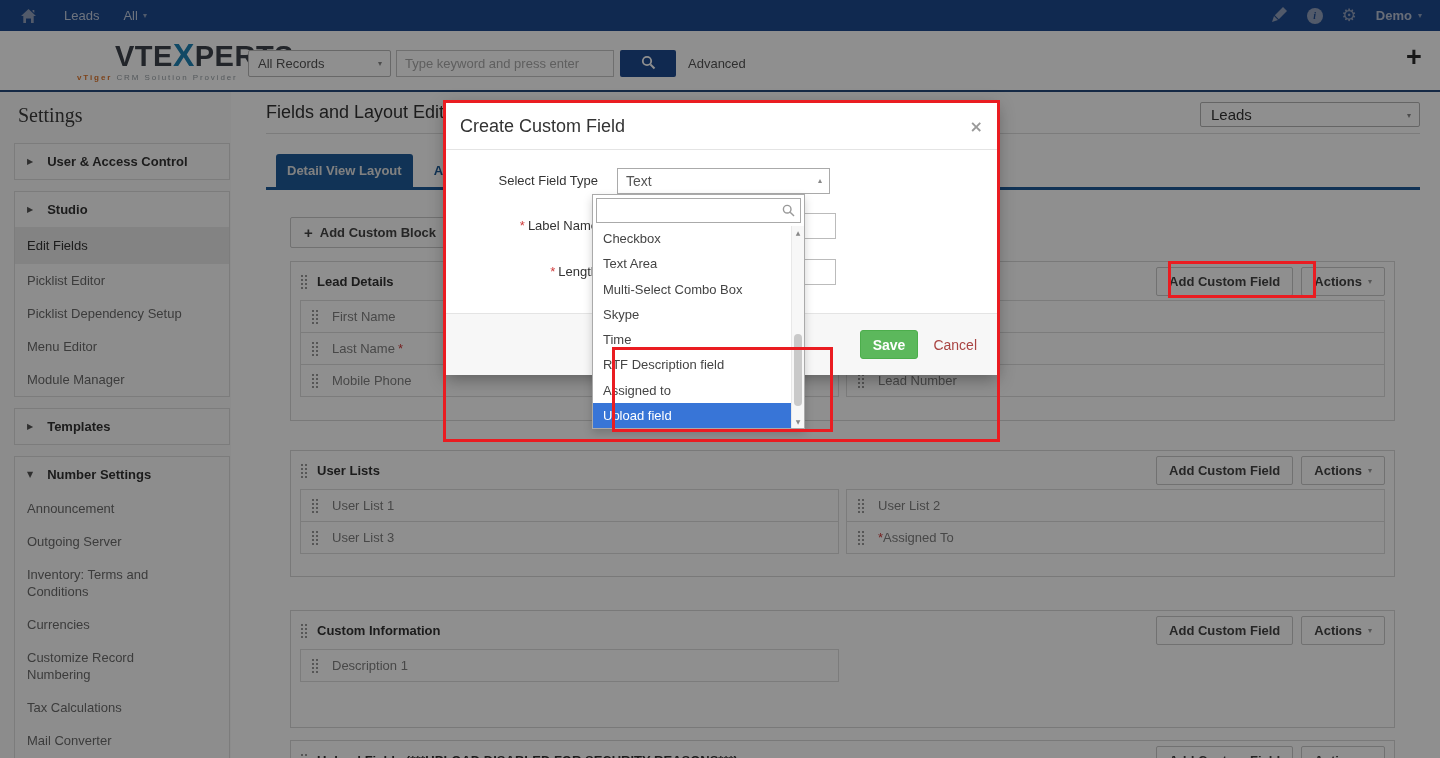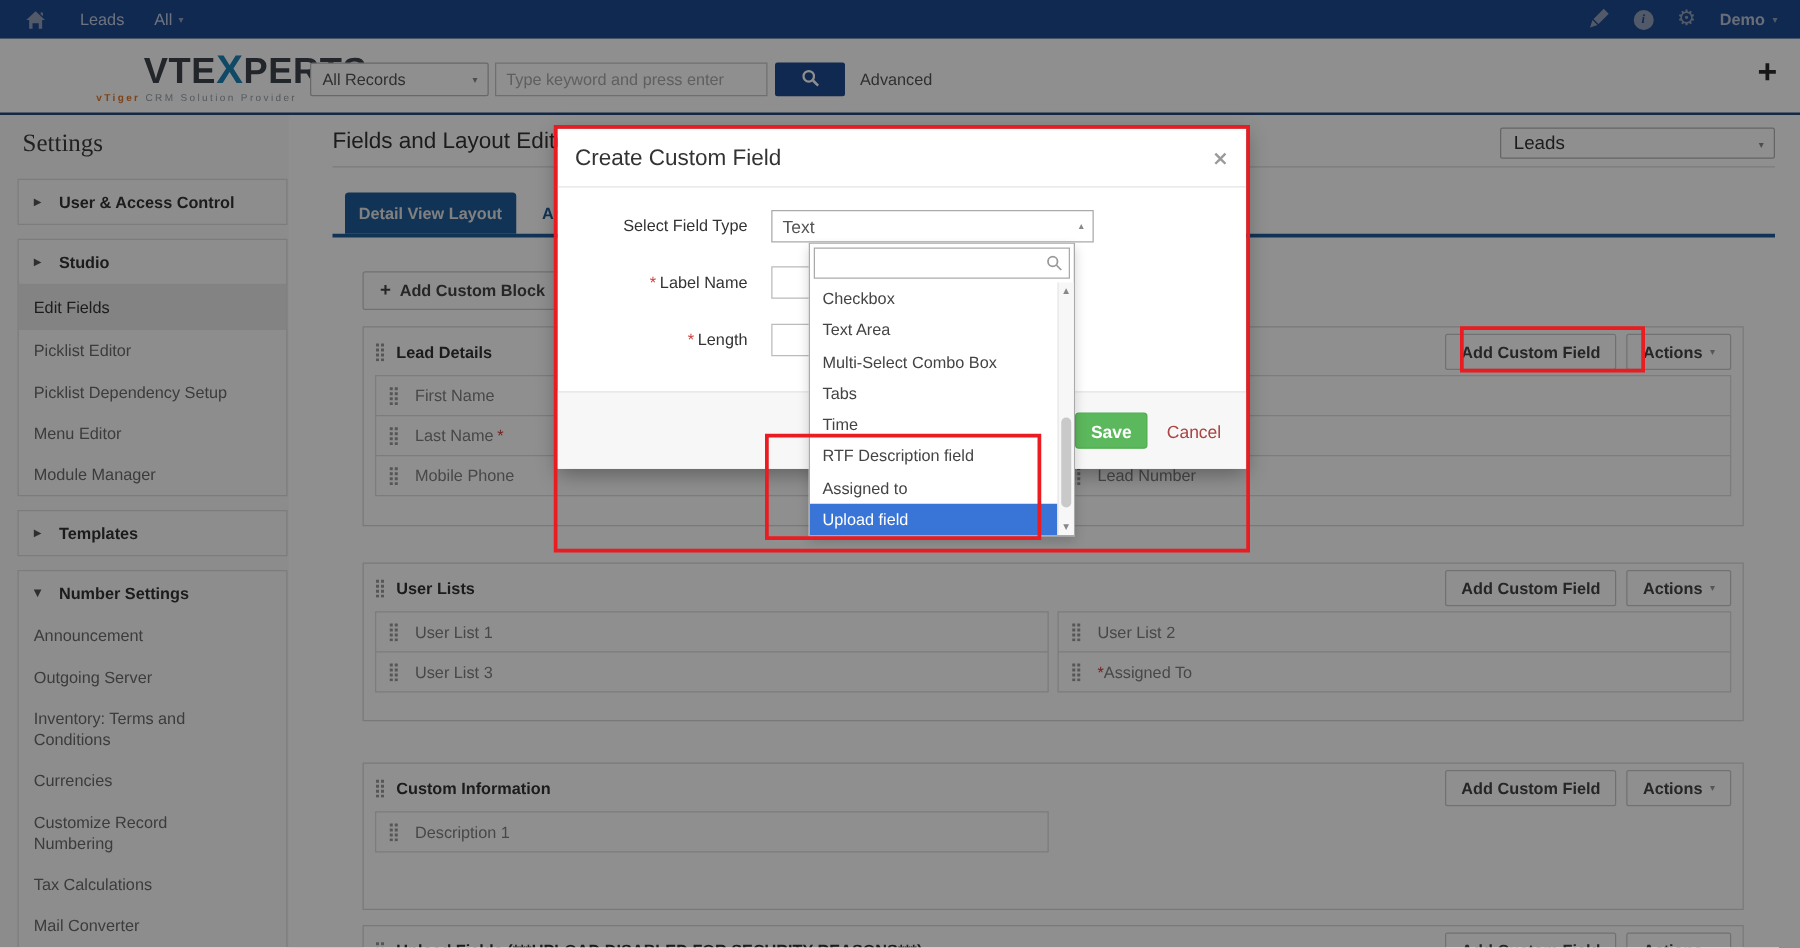--- a/index.html
+++ b/index.html
@@ -74,29 +74,29 @@
 
   
   .dim{position:absolute;inset:0;background:rgba(0,0,0,0.44);z-index:50;}
   .modal{position:absolute;left:446px;top:103px;width:551px;height:272px;background:#fff;z-index:60;box-shadow:0 4px 16px rgba(0,0,0,.35);}
   .m-head{height:47px;border-bottom:1px solid #e4e4e4;display:flex;align-items:center;padding:0 14px;box-sizing:border-box;}
   .m-title{font-size:18px;color:#333;font-weight:400;margin:0;flex:1;}
   .m-close{color:#9a9a9a;font-size:16px;font-weight:700;cursor:pointer;}
   .m-label{position:absolute;left:0;width:152px;text-align:right;font-size:13px;color:#333;line-height:26px;white-space:nowrap;}
   .m-label .star{margin-right:3px;}
   .l1{top:65px;} .l2{top:110px;} .l3{top:156px;}
-  .chosen{position:absolute;left:171px;top:65px;width:258px;height:26px;border:1px solid #aaa;box-sizing:border-box;font-size:14px;color:#555;line-height:24px;padding-left:8px;background:#fff;cursor:pointer;}
+  .chosen{position:absolute;left:171px;top:65px;width:213px;height:26px;border:1px solid #aaa;box-sizing:border-box;font-size:14px;color:#555;line-height:24px;padding-left:8px;background:#fff;cursor:pointer;}
   .chosen .up{position:absolute;right:7px;top:0;font-size:8px;color:#888;line-height:24px;}
   .m-input{position:absolute;left:171px;width:219px;height:26px;border:1px solid #bbb;box-sizing:border-box;background:#fff;font-family:inherit;}
   .i2{top:110px;} .i3{top:156px;}
   .m-foot{position:absolute;left:0;right:0;top:210px;height:62px;background:#f7f7f7;border-top:1px solid #e4e4e4;display:flex;align-items:center;justify-content:flex-end;gap:15px;padding-right:20px;box-sizing:border-box;}
   .save-btn{background:#5cb85c;border:1px solid #4cae4c;color:#fff;font-weight:700;font-size:14px;height:29px;padding:0 12px;border-radius:3px;cursor:pointer;font-family:inherit;}
   .cancel-link{color:#a94442;font-size:14px;cursor:pointer;}
 
-  .popup{position:absolute;left:647px;top:194px;width:213px;background:#fff;border:1px solid #aaa;z-index:70;box-sizing:border-box;box-shadow:0 4px 9px rgba(0,0,0,.18);}
+  .popup{position:absolute;left:592px;top:194px;width:213px;background:#fff;border:1px solid #aaa;z-index:70;box-sizing:border-box;box-shadow:0 4px 9px rgba(0,0,0,.18);}
   .psearch{margin:3px;position:relative;}
   .psearch input{width:100%;height:25px;border:1px solid #aaa;box-sizing:border-box;padding:0 24px 0 6px;font-size:13px;outline:none;font-family:inherit;}
   .psearch svg{position:absolute;right:6px;top:6px;}
   .plist{list-style:none;margin:0;padding:0;height:202px;position:relative;display:flex;flex-direction:column;}
   .plist li{flex:1;display:flex;align-items:center;font-size:13px;color:#444;padding-left:10px;margin-right:13px;cursor:pointer;}
   .plist li.selected{background:#3875d7;color:#fff;font-weight:400;}
   .pscroll{position:absolute;right:0;top:0;bottom:0;width:13px;background:#f7f7f7;border-left:1px solid #e8e8e8;box-sizing:border-box;}
   .sa{position:absolute;left:0;right:0;text-align:center;font-size:6px;color:#888;}
   .sa.up{top:3px;} .sa.dn{bottom:3px;}
   .sthumb{position:absolute;left:2px;width:8px;top:108px;height:72px;background:#c9c9c9;border-radius:4px;}
@@ -353,21 +353,21 @@
       <input style="">
       <span><svg width="13" height="13" viewBox="0 0 13 13">
             <circle cx="5.2" cy="5.2" r="3.8" fill="none" stroke="#999" stroke-width="1.4"></circle>
             <line x1="8.2" y1="8.2" x2="12" y2="12" stroke="#999" stroke-width="1.4"></line>
           </svg></span>
     </div>
     <ul class="plist">
       <li>Checkbox</li>
       <li>Text Area</li>
       <li>Multi-Select Combo Box</li>
-      <li>Tabs</li>
+      <li>Skype</li>
       <li>Time</li>
       <li>RTF Description field</li>
       <li>Assigned to</li>
       <li class="selected">Upload field</li>
       <div class="pscroll">
         <span class="sa up ico">▲</span>
         <span class="sa dn ico">▼</span>
         <span class="sthumb"></span>
       </div>
     </ul>

